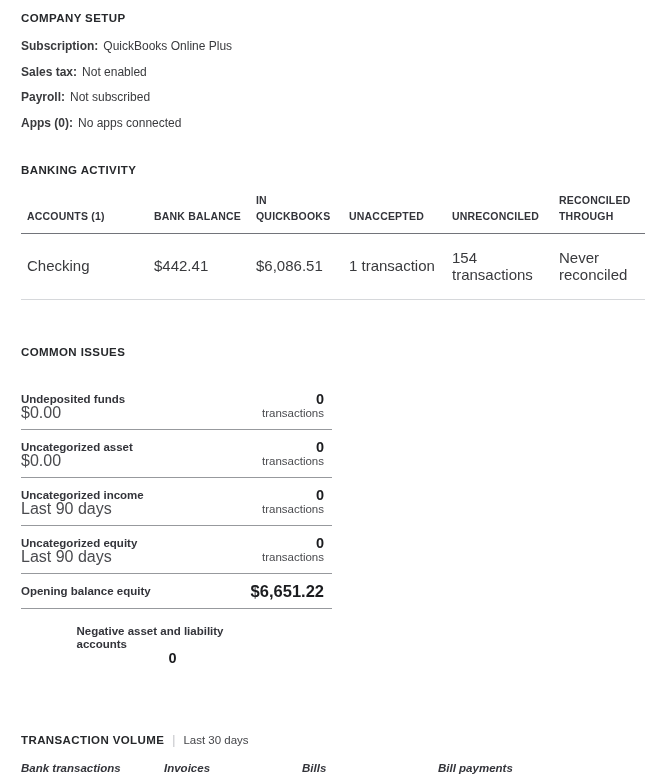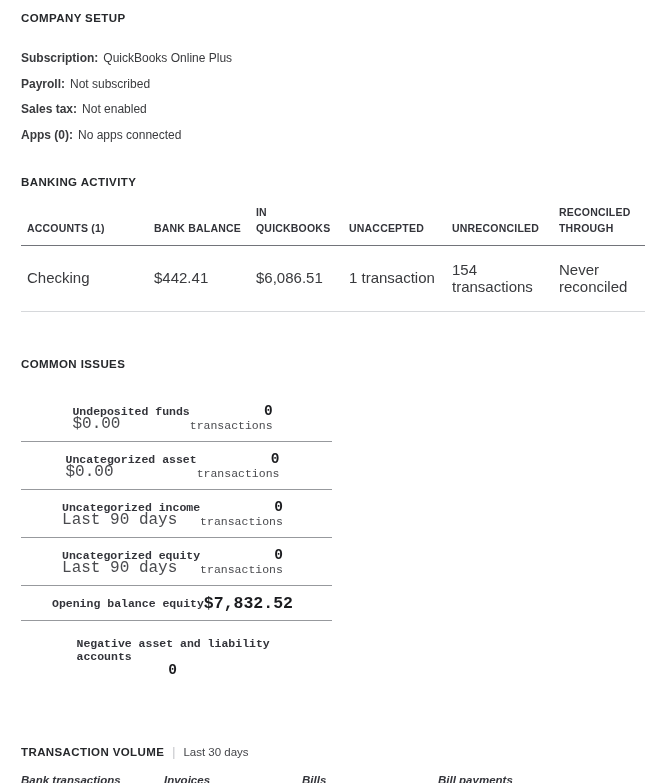--- a/index.html
+++ b/index.html
@@ -15,21 +15,21 @@
 
   .section-heading {
     font-size: 11.5px;
     font-weight: 700;
     letter-spacing: .4px;
     color: #26282b;
     text-transform: uppercase;
   }
 
   
-  .company-setup .section-heading { margin-bottom: 28px; }
+  .company-setup .section-heading { margin-bottom: 16px; }
   .field-row { font-size: 12px; line-height: 13px; margin-bottom: 12.5px; }
   .field-label { font-weight: 700; }
   .field-value { margin-left: 5px; font-weight: 400; }
 
   
   .banking { margin-top: 34px; }
   .banking .section-heading { margin-bottom: 4px; }
   table.bank-table {
     width: 624px;
     border-collapse: collapse;
@@ -55,25 +55,24 @@
     padding: 15px 4px 16px 0;
     border-bottom: 1px solid #d6d8db;
   }
 
   
   .issues { margin-top: 46px; }
   .issues .section-heading { margin-bottom: 24px; }
   .issues-list { width: 311px; }
   .issue-row {
     display: flex;
-    justify-content: center;
+    justify-content: space-between;
     align-items: center;
     padding: 10px 0 9px 0;
     border-bottom: 1px solid #97999d;
-    font-family: Liberation Mono, monospace;
   }
   .issue-row.last { border-bottom: none; padding-top: 16px; flex-direction: column; }
   .issue-text { max-width: 200px; }
   .issue-title { font-size: 11.5px; font-weight: 700; line-height: 13px; color: #33343a; }
   .issue-subtitle { font-size: 16px; font-weight: 400; line-height: 13px; color: #4a4b4f; }
   .issue-value-block { text-align: right; padding-right: 8px; }
   .issue-value { font-size: 14.5px; font-weight: 700; line-height: 15px; color: #1b1c1f; }
   .issue-value.value-large { font-size: 16.5px; }
   .issue-unit { font-size: 11.5px; font-weight: 400; color: #4a4b4f; line-height: 13px; }
 
@@ -94,24 +93,24 @@
 <body>
 
 <div class="page">
 
   <section class="company-setup">
     <div class="section-heading">COMPANY SETUP</div>
     <div class="field-row">
       <span class="field-label">Subscription:</span><span class="field-value">QuickBooks Online Plus</span>
     </div>
     <div class="field-row">
+      <span class="field-label">Sales tax:</span><span class="field-value">Not enabled</span>
+    </div>
+    <div class="field-row">
       <span class="field-label">Payroll:</span><span class="field-value">Not subscribed</span>
-    </div>
-    <div class="field-row">
-      <span class="field-label">Sales tax:</span><span class="field-value">Not enabled</span>
     </div>
     <div class="field-row">
       <span class="field-label">Apps (0):</span><span class="field-value">No apps connected</span>
     </div>
   </section>
 
   <section class="banking">
     <div class="section-heading">BANKING ACTIVITY</div>
     <table class="bank-table">
       <colgroup>
@@ -191,21 +190,21 @@
           <div class="issue-value">0</div>
           <div class="issue-unit">transactions</div>
         </div>
       </div>
 
       <div class="issue-row">
         <div class="issue-text">
           <div class="issue-title">Opening balance equity</div>
         </div>
         <div class="issue-value-block">
-          <div class="issue-value value-large">$7,832.52</div>
+          <div class="issue-value value-large">$6,651.22</div>
         </div>
       </div>
 
       <div class="issue-row last">
         <div class="issue-text">
           <div class="issue-title">Negative asset and liability accounts</div>
         </div>
         <div class="issue-value-block">
           <div class="issue-value">0</div>
         </div>

